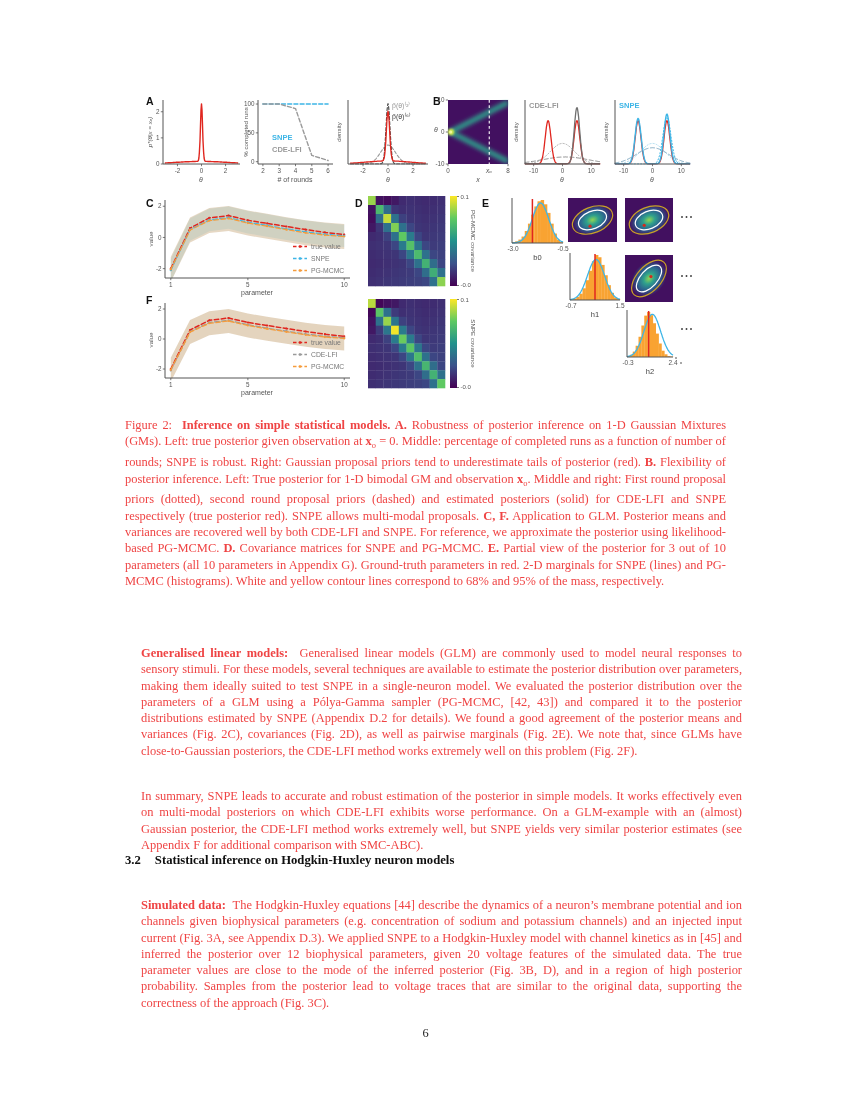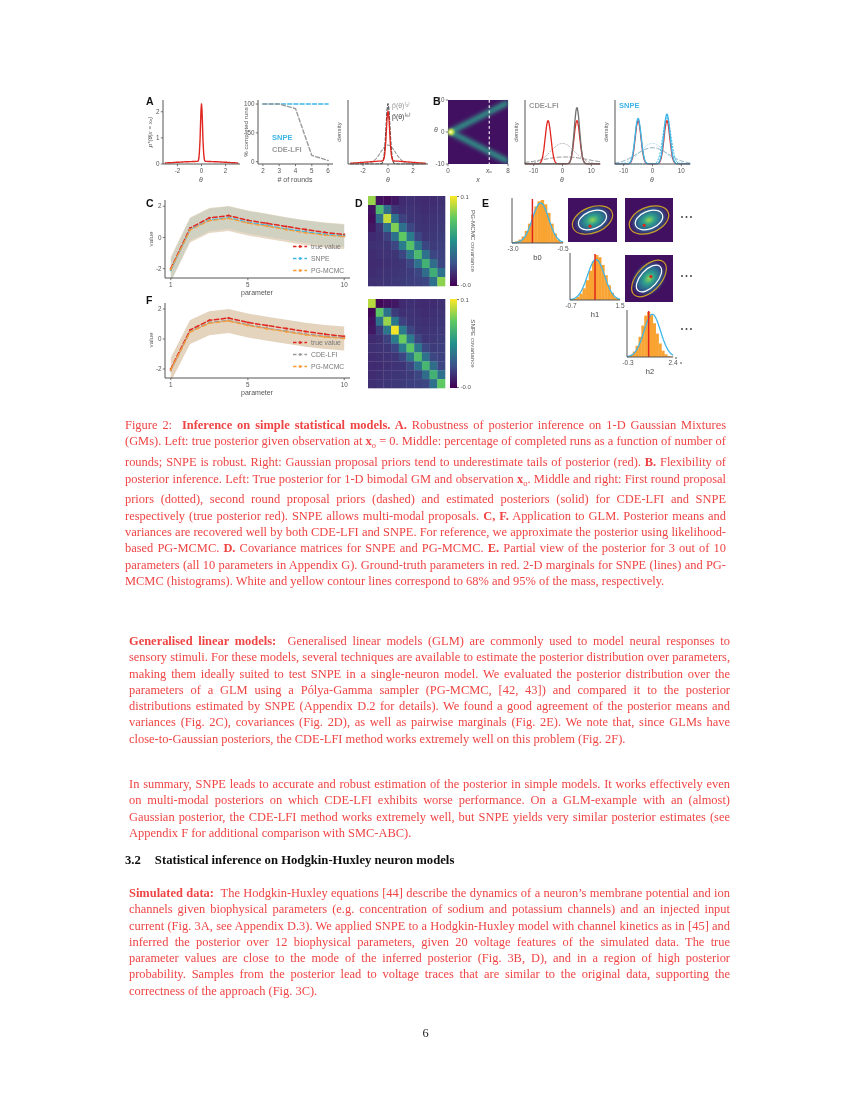--- a/index.html
+++ b/index.html
@@ -1,21 +1,21 @@
 <!DOCTYPE html>
 <html><head>
 <meta charset="utf-8">
 <style>
   html,body{margin:0;padding:0;background:#888;}
   .page{position:relative;width:850px;height:1100px;background:#ffffff;margin:0 auto;overflow:hidden;
         font-family:"Liberation Serif", serif;color:#111;}
   .figure-svg{position:absolute;left:145px;top:92px;}
   .caption,.bodypara{position:absolute;left:125px;width:601px;text-align:justify;
         font-size:12.45px;line-height:16.3px;color:#ef4444;}
-  .bodypara{margin:4px;}
+  .bodypara{margin:16px;}
   .caption{line-height:16.35px;}
   .b{font-weight:bold;}
   sub{font-size:0.68em;}
   h2.sec{position:absolute;left:125px;width:601px;margin:0;font-size:12.7px;font-weight:bold;color:#0f0f0f;}
   .sec-num{margin-right:14px;}
   .pageno{position:absolute;left:125px;width:601px;text-align:center;font-size:12.4px;color:#222;}
 </style>
 </head>
 <body>
 

